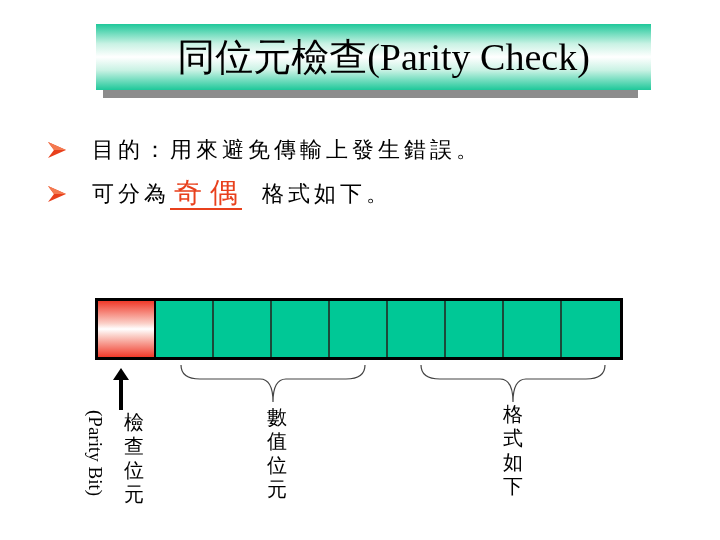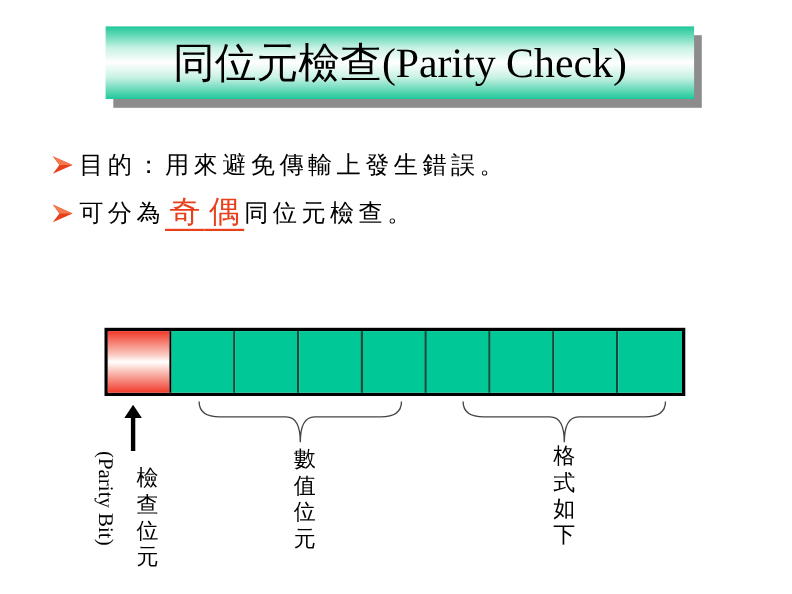--- a/index.html
+++ b/index.html
@@ -1,26 +1,26 @@
 <!DOCTYPE html>
 <html><head>
 <meta charset="utf-8">
 <style>
   html, body { margin:0; padding:0; }
   body { width:720px; height:540px; background:#ffffff; position:relative; overflow:hidden;
          font-family:"DejaVu Serif", "Liberation Serif", serif; color:#000; }
   .title-shadow { position:absolute; left:103px; top:32px; width:535px; height:66px; background:#8c8c8c; }
   .title-box { position:absolute; left:96px; top:24px; width:535px; height:66px;
                background:linear-gradient(to bottom, #1fc89a 0%, #c9f2e4 30%, #ffffff 50%, #c9f2e4 70%, #1fc89a 100%);
-               display:flex; align-items:center; justify-content:center; }
+               display:flex; align-items:center; justify-content:center;padding-left:20px; }
   .title-text { font-size:38px; font-family:"Liberation Serif", "DejaVu Serif", serif; white-space:nowrap; letter-spacing:0px; }
   .bullets { position:absolute; left:46px; top:128px; }
   .bullet { display:flex; align-items:center; height:44px; font-size:22px; white-space:nowrap; }
   .bullet .arrow { width:22px; height:22px; margin-right:4px; }
-  .bullet .txt { letter-spacing:4px; }
+  .bullet .txt { letter-spacing:4px;margin-left:20px; }
   .red { color:#e8401c; font-size:28px; border-bottom:2px solid #e8401c; padding:0 4px; line-height:30px; }
   .bitbar { position:absolute; left:95px; top:298px; height:56px; display:flex; border:3px solid #000; border-top-width:3px; }
   .cell { width:58px; height:56px; border-right:2px solid #1c4a3a; box-sizing:border-box; background:#00c896; }
   .cell:last-child { border-right:none; }
   .cell.parity { background:linear-gradient(to bottom, #f03a2a 0%, #fbd0c8 40%, #ffffff 50%, #fbd0c8 62%, #f03a2a 100%); border-right:2px solid #000; }
   .arrow-up { position:absolute; left:113px; top:368px; }
   .vlabel { position:absolute; font-size:20px; line-height:24px; width:26px; text-align:center; font-family:"DejaVu Sans", sans-serif; }
   .rot-label { position:absolute; left:82px; top:410px; transform-origin:left top; transform:rotate(90deg) translate(0,-24px);
                font-size:19px; white-space:nowrap; font-family:"Liberation Serif", serif; }
   .brace { position:absolute; top:364px; }
@@ -42,42 +42,42 @@
     <span class="txt">目的：用來避免傳輸上發生錯誤。</span>
   </div>
   <div class="bullet">
     <svg class="arrow" viewBox="0 0 22 22">
         <polygon points="2,3 20,11 2,19 8,11" fill="#e8401c"></polygon>
         <polygon points="2,3 20,11 8,11" fill="#f47a50"></polygon>
       </svg>
     <span class="txt">可分為</span>
     <span class="red">奇</span>
     <span class="red">偶</span>
-    <span class="txt">同位元檢查。</span>
+    <span class="txt">格式如下。</span>
   </div>
 </div>
 
 <div class="bitbar">
   <div class="cell parity"></div>
   <div class="cell"></div>
   <div class="cell"></div>
   <div class="cell"></div>
   <div class="cell"></div>
   <div class="cell"></div>
   <div class="cell"></div>
   <div class="cell"></div>
   <div class="cell"></div>
 </div>
 
 <svg class="arrow-up" width="16" height="42" viewBox="0 0 16 42">
   <polygon points="8,0 16,12 10,12 10,42 6,42 6,12 0,12" fill="#000"></polygon>
 </svg>
 
 <div class="rot-label">(Parity Bit)</div>
-<div class="vlabel" style="left:121px; top:422px;">檢查位元</div>
+<div class="vlabel" style="left:121px; top:410px;">檢查位元</div>
 
 <svg class="brace" style="left:180px;" width="186" height="40" viewBox="0 0 186 40">
   <path d="M1,1 Q1,15 20,15 L80,15 Q93,15 93,38 Q93,15 106,15 L166,15 Q185,15 185,1" fill="none" stroke="#444" stroke-width="1.2"></path>
 </svg>
 <div class="vlabel" style="left:264px; top:405px;">數值位元</div>
 
 <svg class="brace" style="left:420px;" width="186" height="40" viewBox="0 0 186 40">
   <path d="M1,1 Q1,15 20,15 L80,15 Q93,15 93,38 Q93,15 106,15 L166,15 Q185,15 185,1" fill="none" stroke="#444" stroke-width="1.2"></path>
 </svg>
 <div class="vlabel" style="left:500px; top:402px;">格式如下</div>

